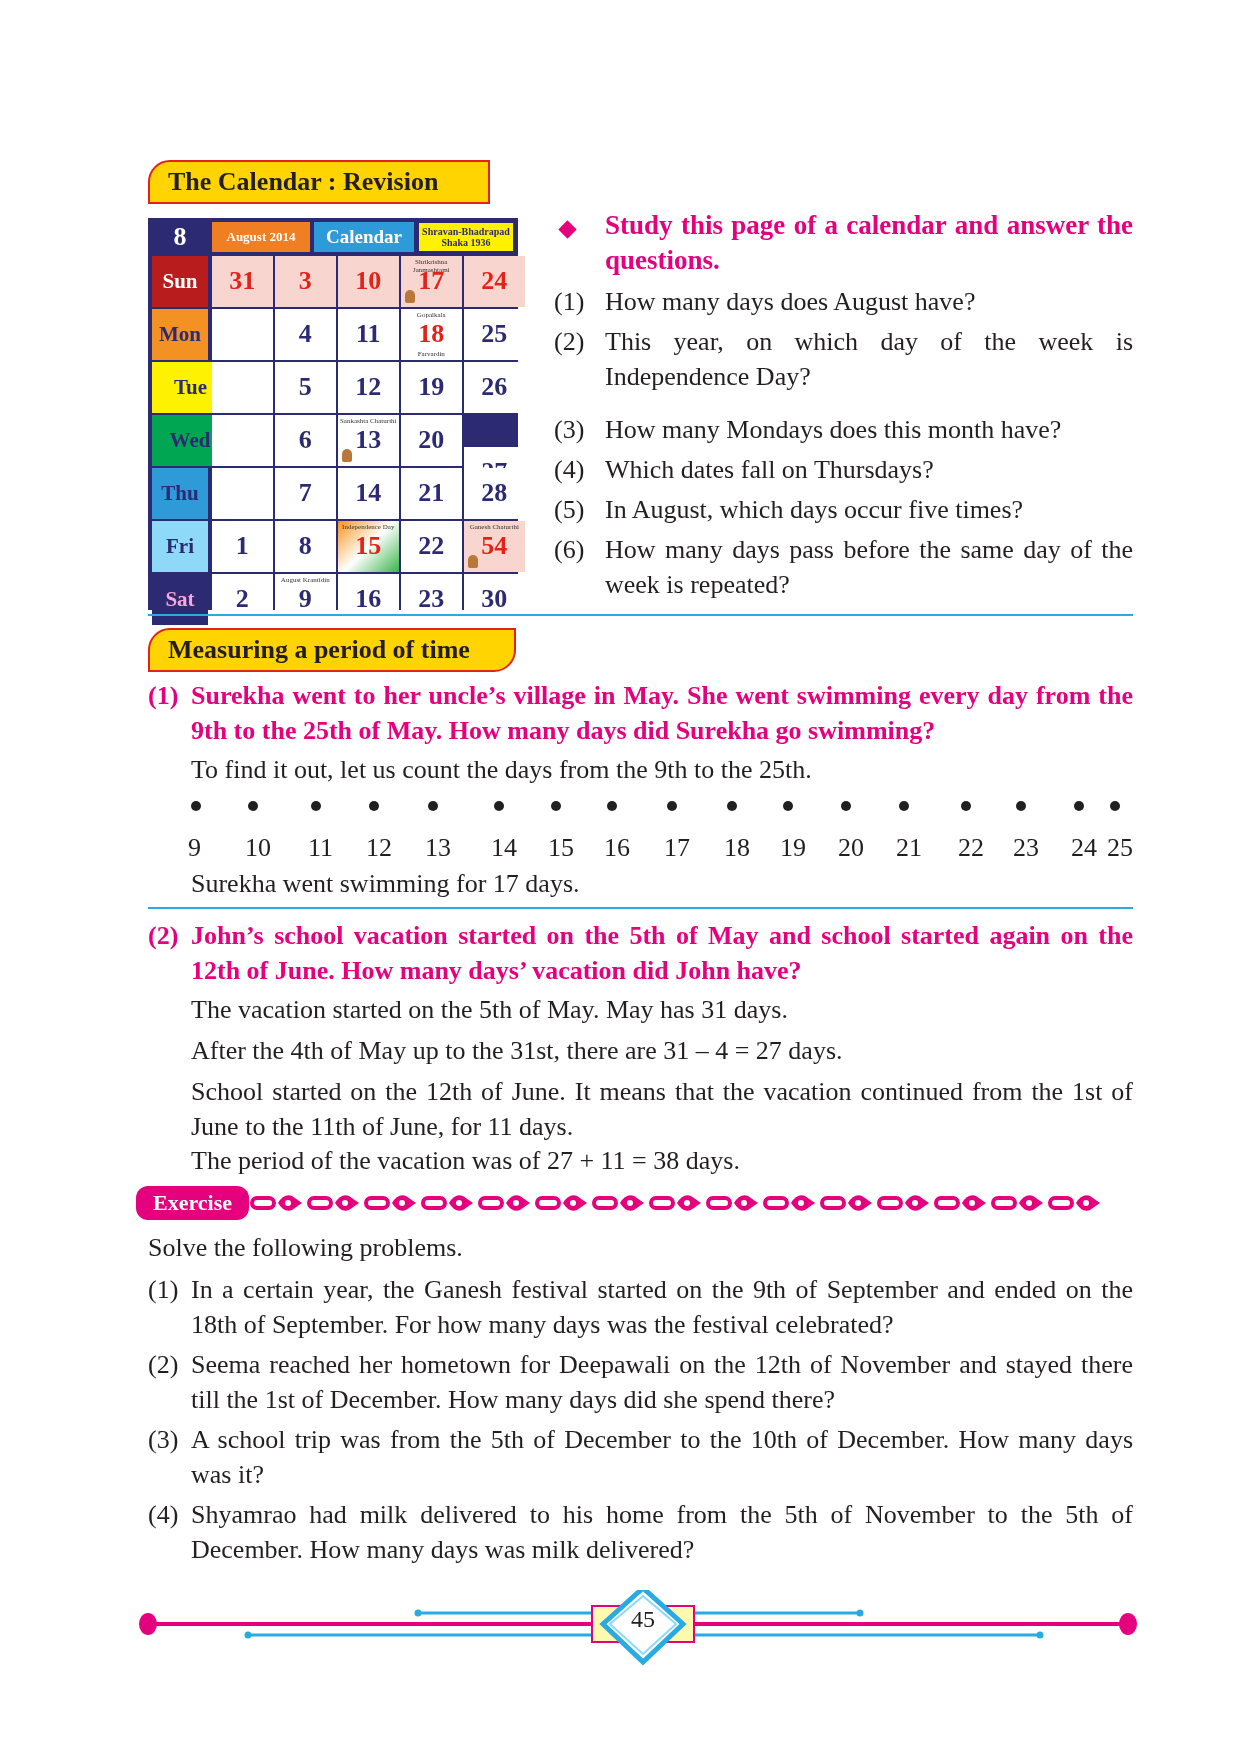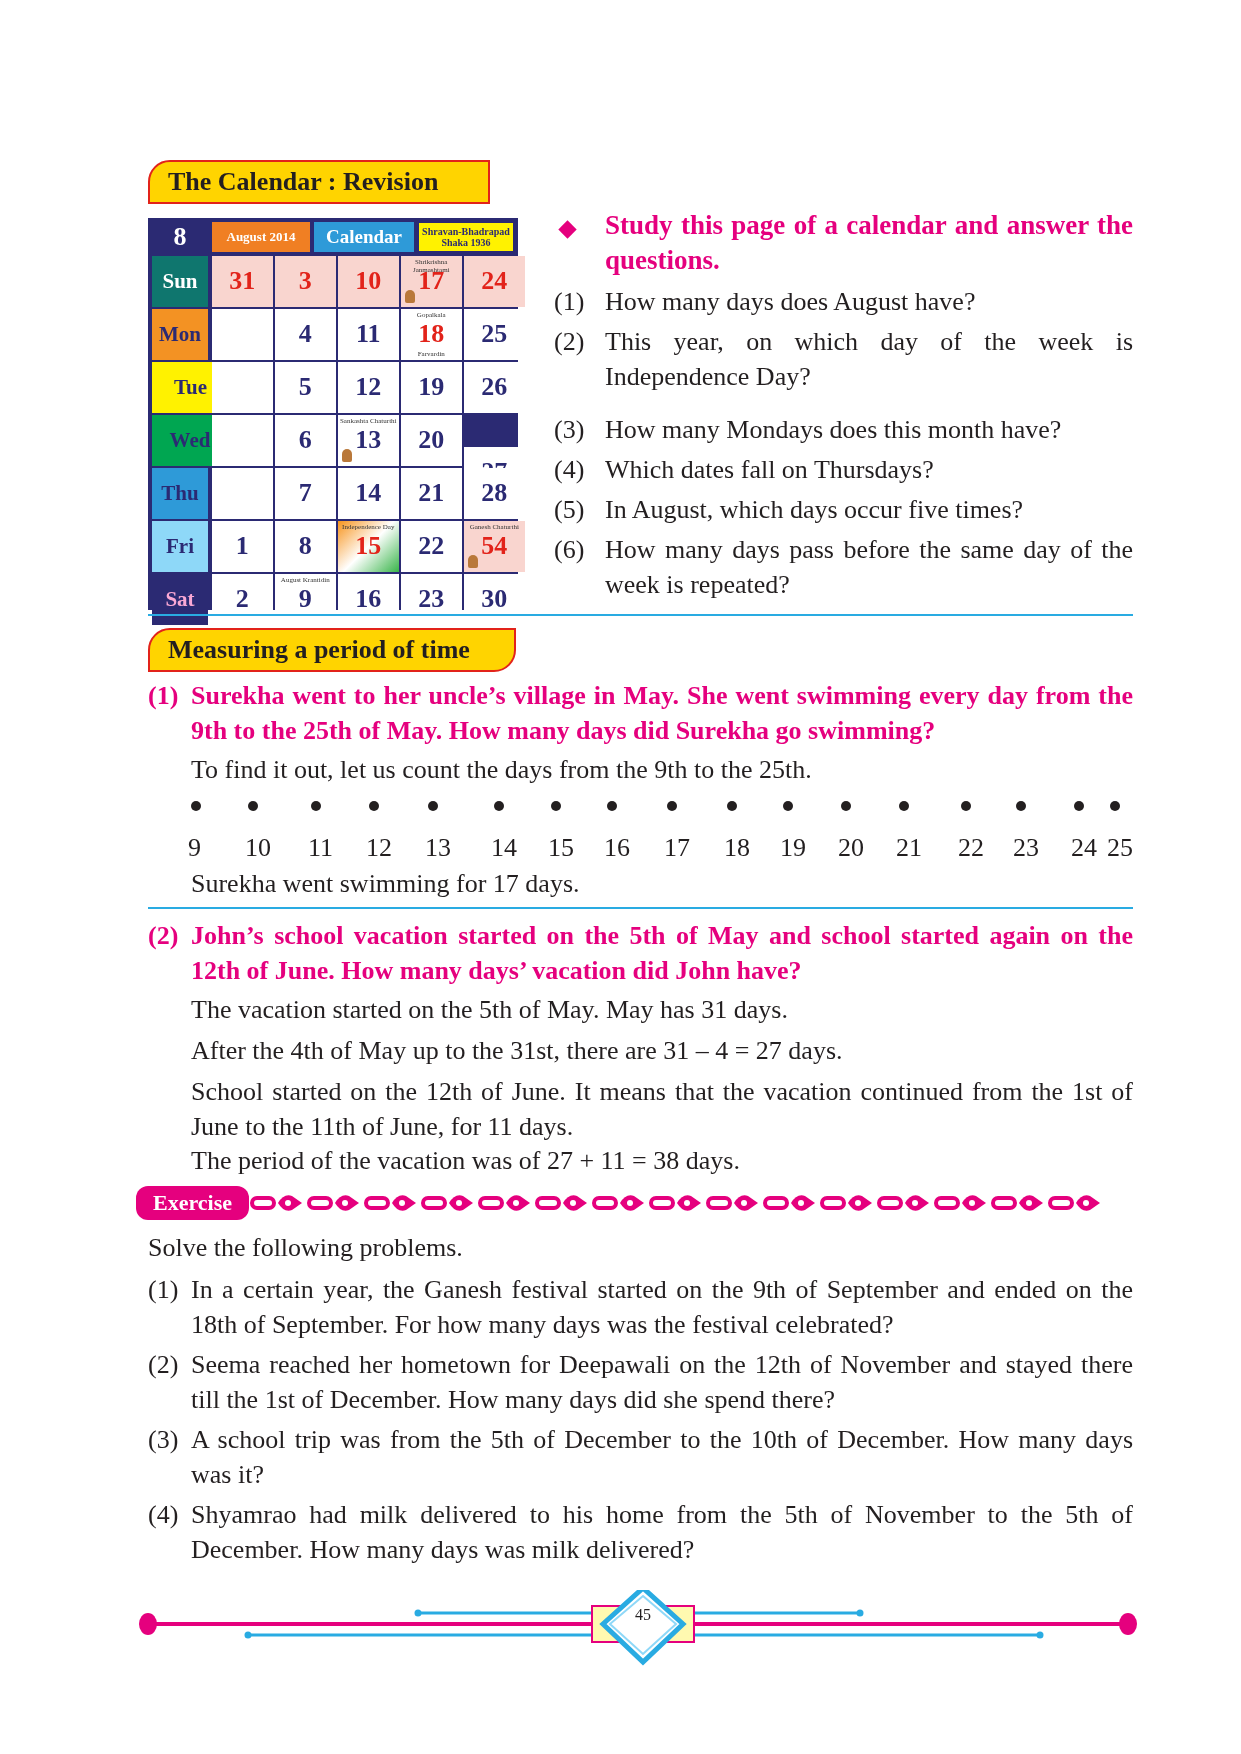--- a/index.html
+++ b/index.html
@@ -69,21 +69,21 @@
     <span>August 2014</span>
   </div>
   <div class="hdr" style="left:166px; width:100px; background:#2e9ad8; color:#fff; font-size:19px;">
     <span>Calendar</span>
   </div>
   <div class="hdr" style="left:270px; width:96px; background:#fff200; color:#2b2a73; font-size:10px; flex-direction:column; line-height:11px; border:1px solid #2b2a73;">
     <span>Shravan-Bhadrapad</span>
     <span>Shaka 1936</span>
   </div>
   <div id="cal-grid">
-      <div class="day" style="left: 4px; top: 38px; width: 56px; height: 50.5px; background: #0f766e; color: rgb(255, 255, 255);">
+      <div class="day" style="left: 4px; top: 38px; width: 56px; height: 50.5px; background: #b91c1c; color: rgb(255, 255, 255);">
         <span>Sun</span>
       </div>
       <div class="cell sunrow red" style="left: 64px; top: 38px; width: 60.5px; height: 50.5px;">
         <span>31</span>
       </div>
       <div class="cell sunrow red" style="left: 127px; top: 38px; width: 60.5px; height: 50.5px;">
         <span>3</span>
       </div>
       <div class="cell sunrow red" style="left: 190px; top: 38px; width: 60.5px; height: 50.5px;">
         <span>10</span>
@@ -396,15 +396,15 @@
   <line x1="418" y1="23" x2="860" y2="23" stroke="#29abe2" stroke-width="3"></line>
   <circle cx="418" cy="23" r="3.5" fill="#29abe2"></circle>
   <circle cx="860" cy="23" r="3.5" fill="#29abe2"></circle>
   <line x1="248" y1="45" x2="1040" y2="45" stroke="#29abe2" stroke-width="3"></line>
   <circle cx="248" cy="45" r="3.5" fill="#29abe2"></circle>
   <circle cx="1040" cy="45" r="3.5" fill="#29abe2"></circle>
   <rect x="592" y="16" width="102" height="36" fill="#fff9b0" stroke="#e5007e" stroke-width="2"></rect>
   <polygon points="643,-2 683,34 643,72 603,34" fill="#ffffff" stroke="#29abe2" stroke-width="5"></polygon>
   <polygon points="643,6 676,34 643,64 610,34" fill="none" stroke="#8ed8f8" stroke-width="2"></polygon>
 </svg>
-<div class="abs" style="left:613px; top:1606px; width:60px; text-align:center; font-size:16px;">
+<div class="abs" style="left:613px; top:1606px; width:60px; text-align:center; font-size:24px;">
   <span>45</span>
 </div>
 
 </body></html>

